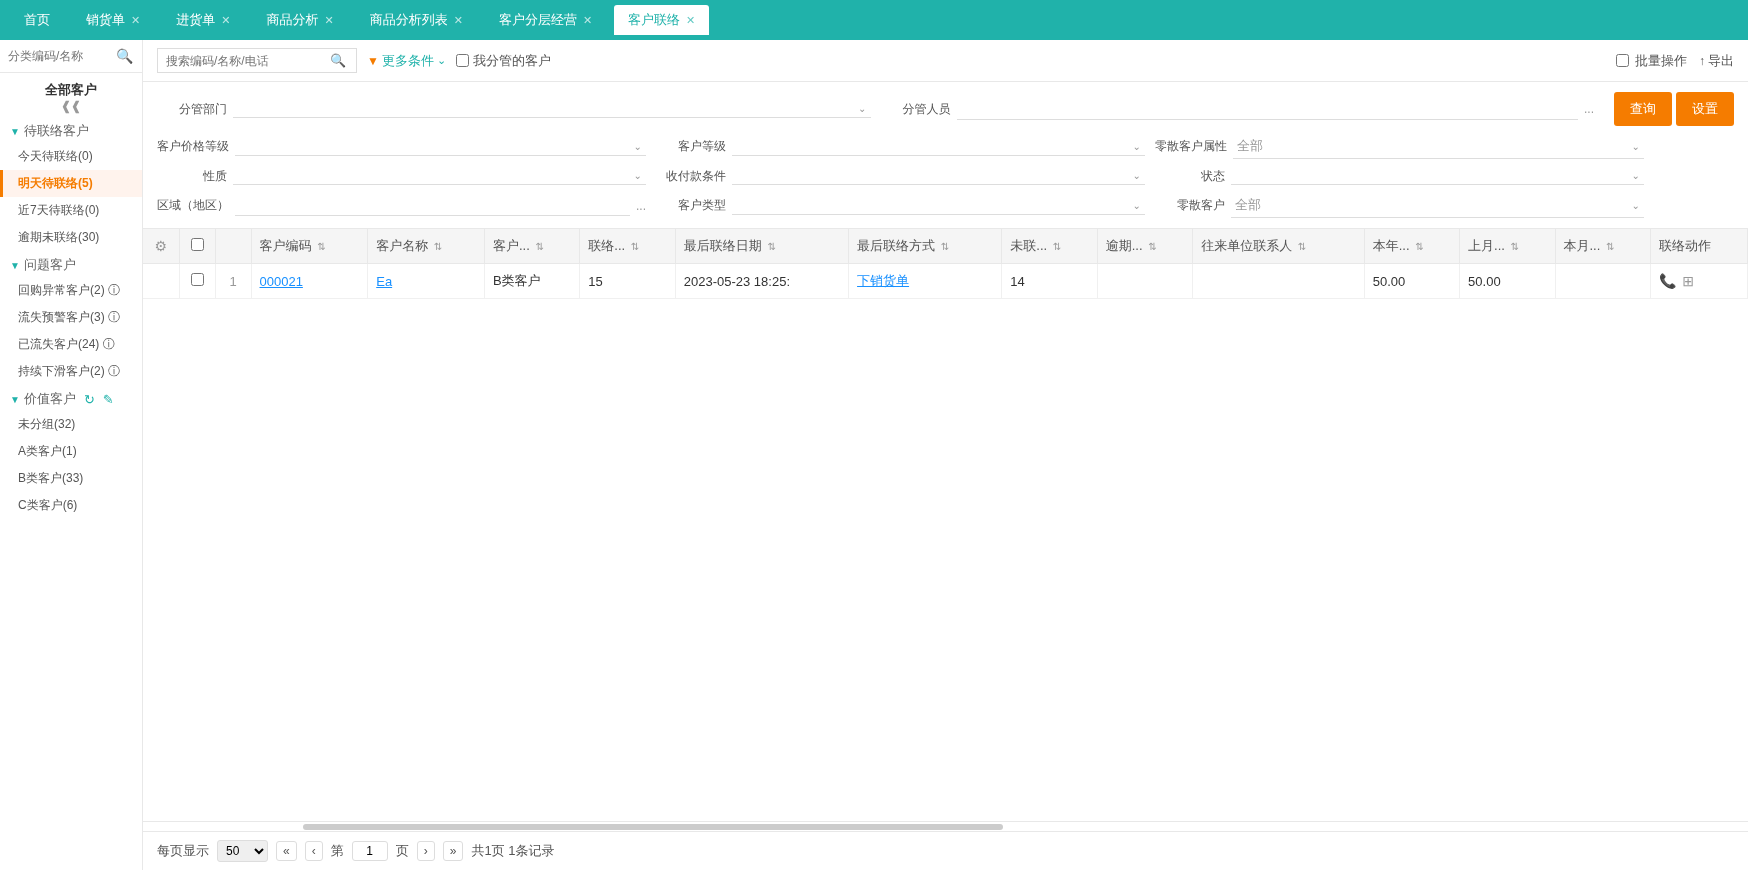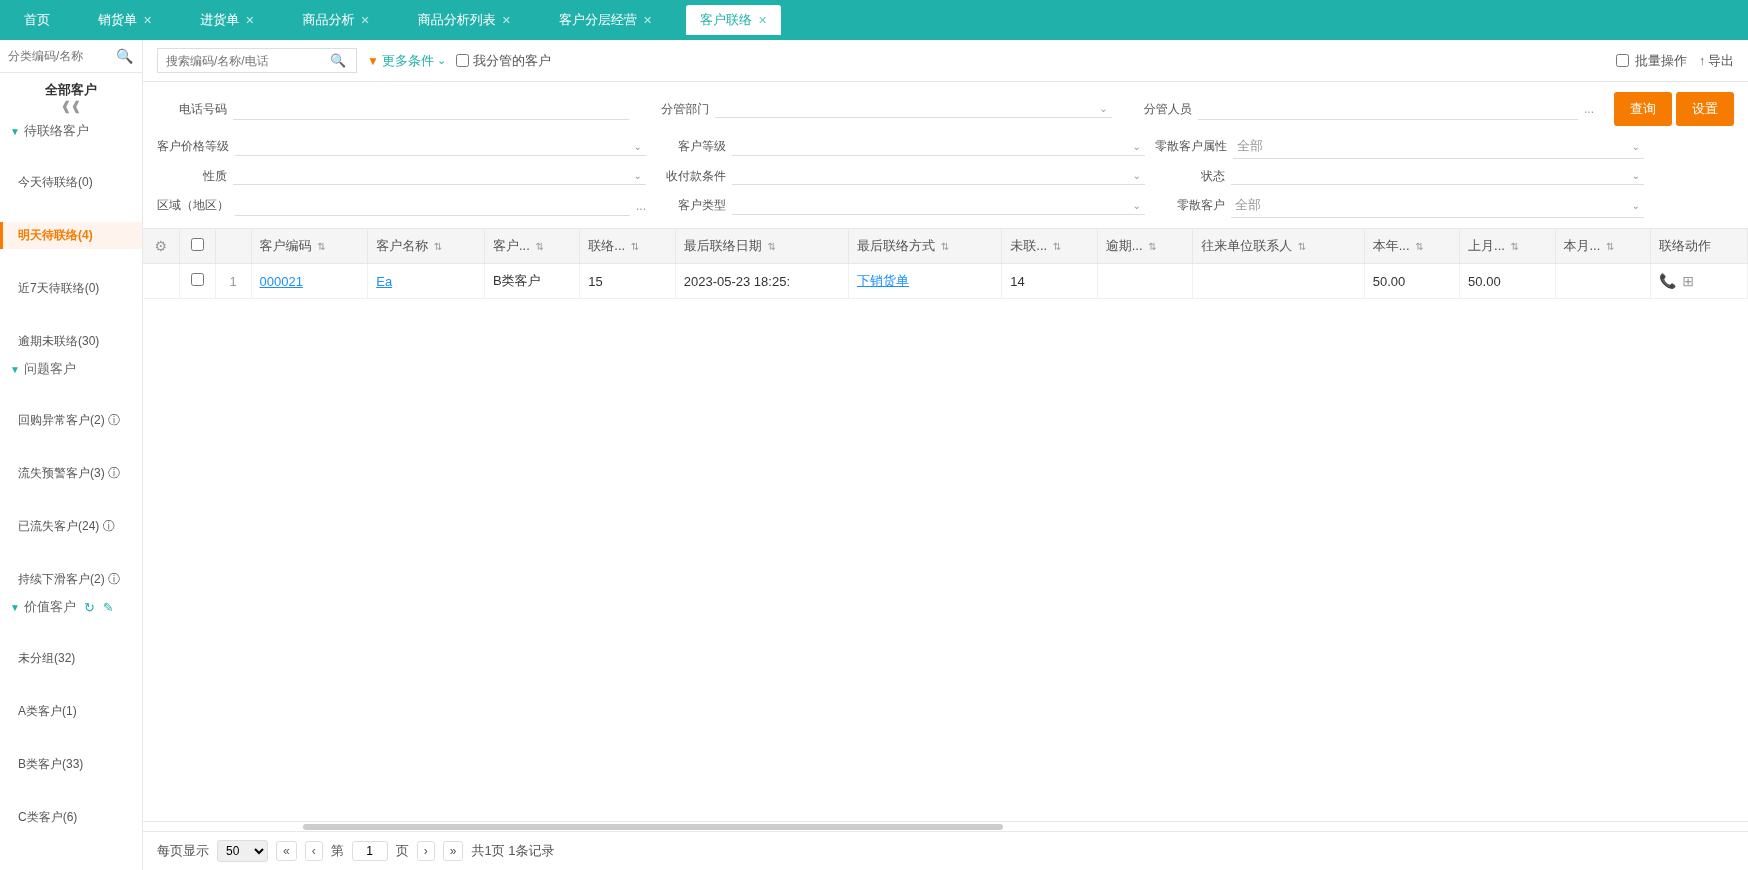--- a/index.html
+++ b/index.html
@@ -5,21 +5,21 @@
     * { box-sizing: border-box; margin: 0; padding: 0; font-family: 'Microsoft YaHei', Arial, sans-serif; font-size: 13px; }
     body { background: #f5f5f5; min-width: 1748px; min-height: 870px; overflow: hidden; }
 
     
     .top-nav {
       background: #20b2aa;
       height: 40px;
       display: flex;
       align-items: center;
       padding: 0 10px;
-      gap: 20px;
+      gap: 8px;
     }
     .nav-item {
       color: #fff;
       padding: 6px 14px;
       cursor: pointer;
       border-radius: 3px 3px 0 0;
       white-space: nowrap;
       font-size: 13px;
       display: flex;
       align-items: center;
@@ -78,21 +78,20 @@
       align-items: center;
       gap: 4px;
     }
     .sidebar-group-title .triangle { color: #20b2aa; font-size: 10px; }
     .sidebar-item {
       padding: 5px 10px 5px 18px;
       color: #555;
       cursor: pointer;
       font-size: 12px;
       white-space: nowrap;
-      margin-top: 26px;
     }
     .sidebar-item.active { background: #fff3ed; color: #f57c00; font-weight: bold; border-left: 3px solid #f57c00; padding-left: 15px; }
     .sidebar-item.highlighted { background: #fff3ed; color: #f57c00; }
 
     
     .content-area {
       flex: 1;
       display: flex;
       flex-direction: column;
       overflow: hidden;
@@ -383,21 +382,21 @@
     <div class="sidebar-section-header">
       <span>全部客户</span>
       <span class="collapse-icon">❰❰</span>
     </div>
 
     <div class="sidebar-group-title">
       <span class="triangle">▼</span>
       <span>待联络客户</span>
     </div>
     <div class="sidebar-item">今天待联络(0)</div>
-    <div class="sidebar-item active highlighted">明天待联络(4)</div>
+    <div class="sidebar-item active highlighted">明天待联络(5)</div>
     <div class="sidebar-item">近7天待联络(0)</div>
     <div class="sidebar-item">逾期未联络(30)</div>
 
     <div class="sidebar-group-title">
       <span class="triangle">▼</span>
       <span>问题客户</span>
     </div>
     <div class="sidebar-item">回购异常客户(2) ⓘ</div>
     <div class="sidebar-item">流失预警客户(3) ⓘ</div>
     <div class="sidebar-item">已流失客户(24) ⓘ</div>
@@ -439,24 +438,20 @@
         <div class="export-btn">
           <span style="font-size:12px;">↑</span>
           <span>导出</span>
         </div>
       </div>
     </div>
 
     <div class="advanced-filter">
 
       <div class="filter-row">
-        <div class="filter-cell">
-          <span class="filter-label">电话号码</span>
-          <input class="filter-input" type="text" value="" style="">
-        </div>
         <div class="filter-cell">
           <span class="filter-label">分管部门</span>
           <div class="filter-select">
             <span></span>
             <span class="arrow">⌄</span>
           </div>
         </div>
         <div class="filter-cell">
           <span class="filter-label">分管人员</span>
           <input class="filter-input" type="text" value="" style="flex: 1 1 0%;">

